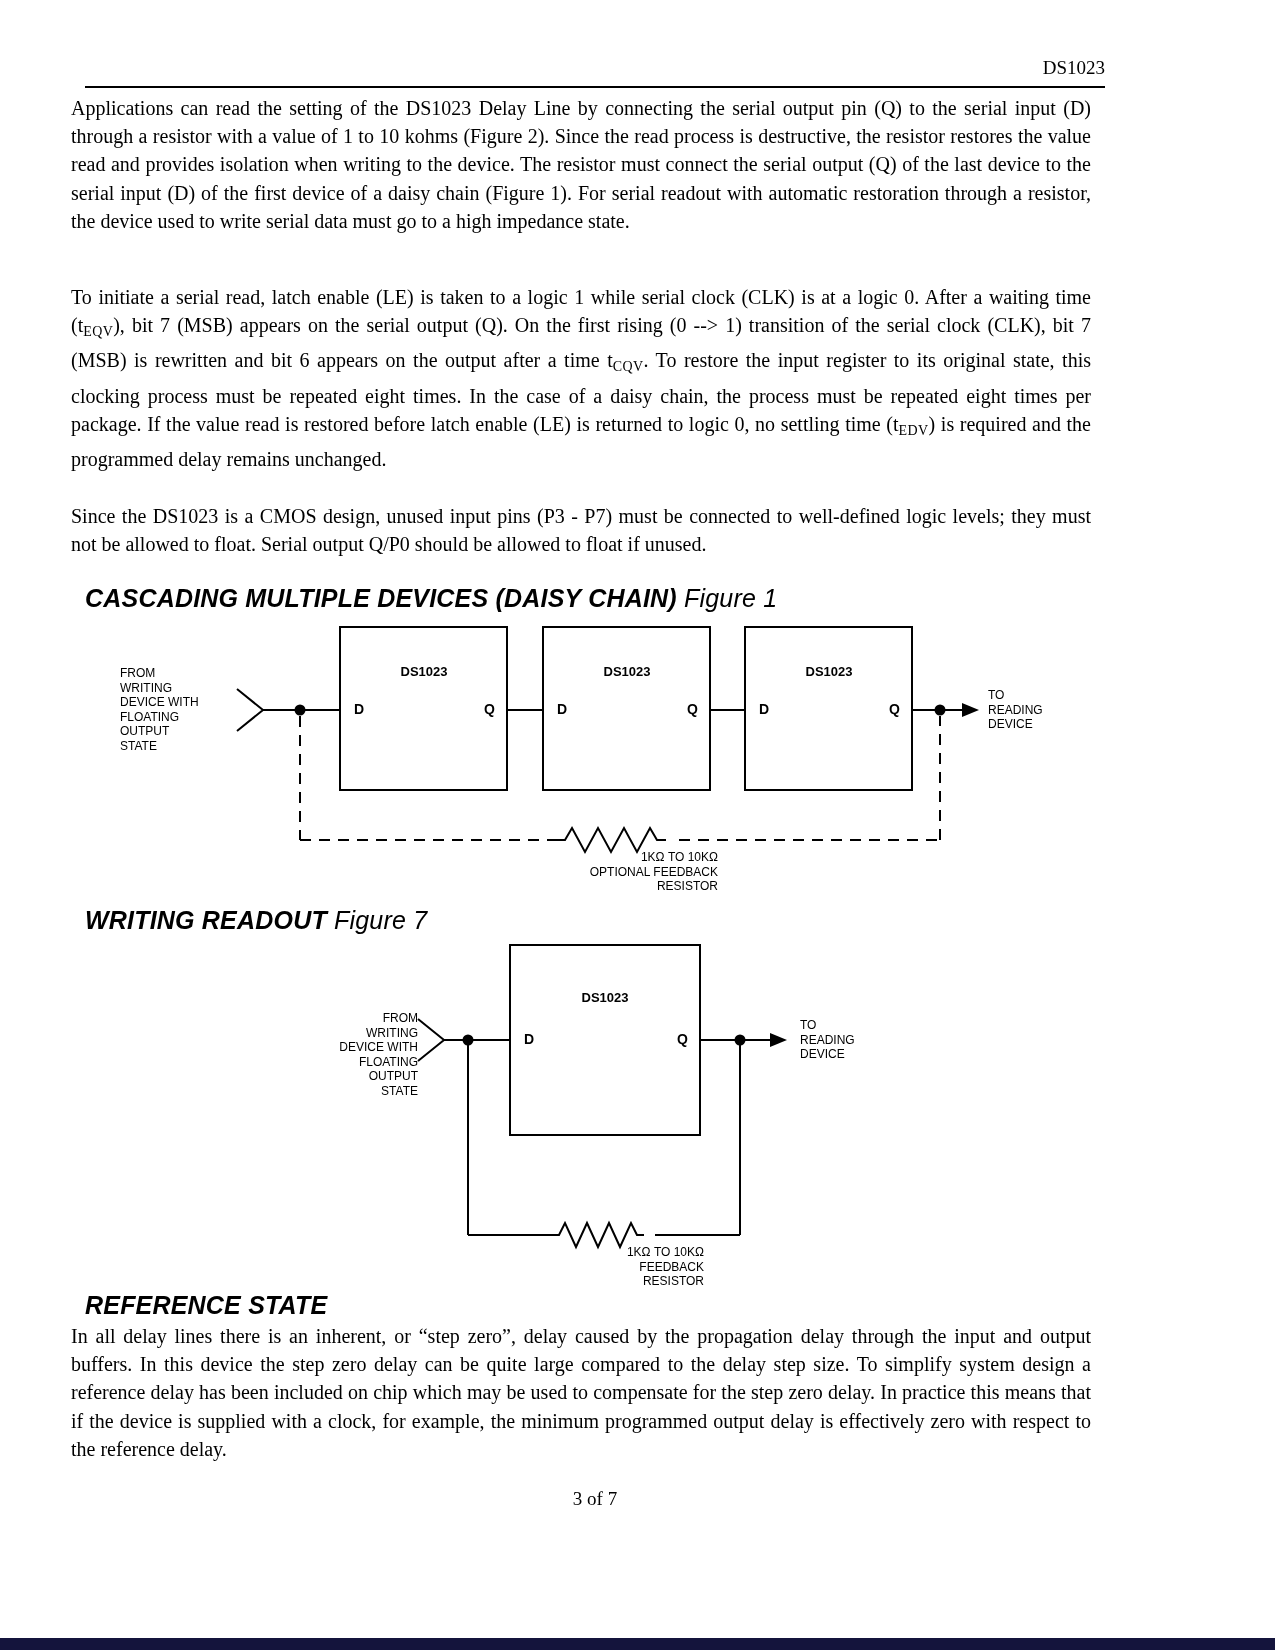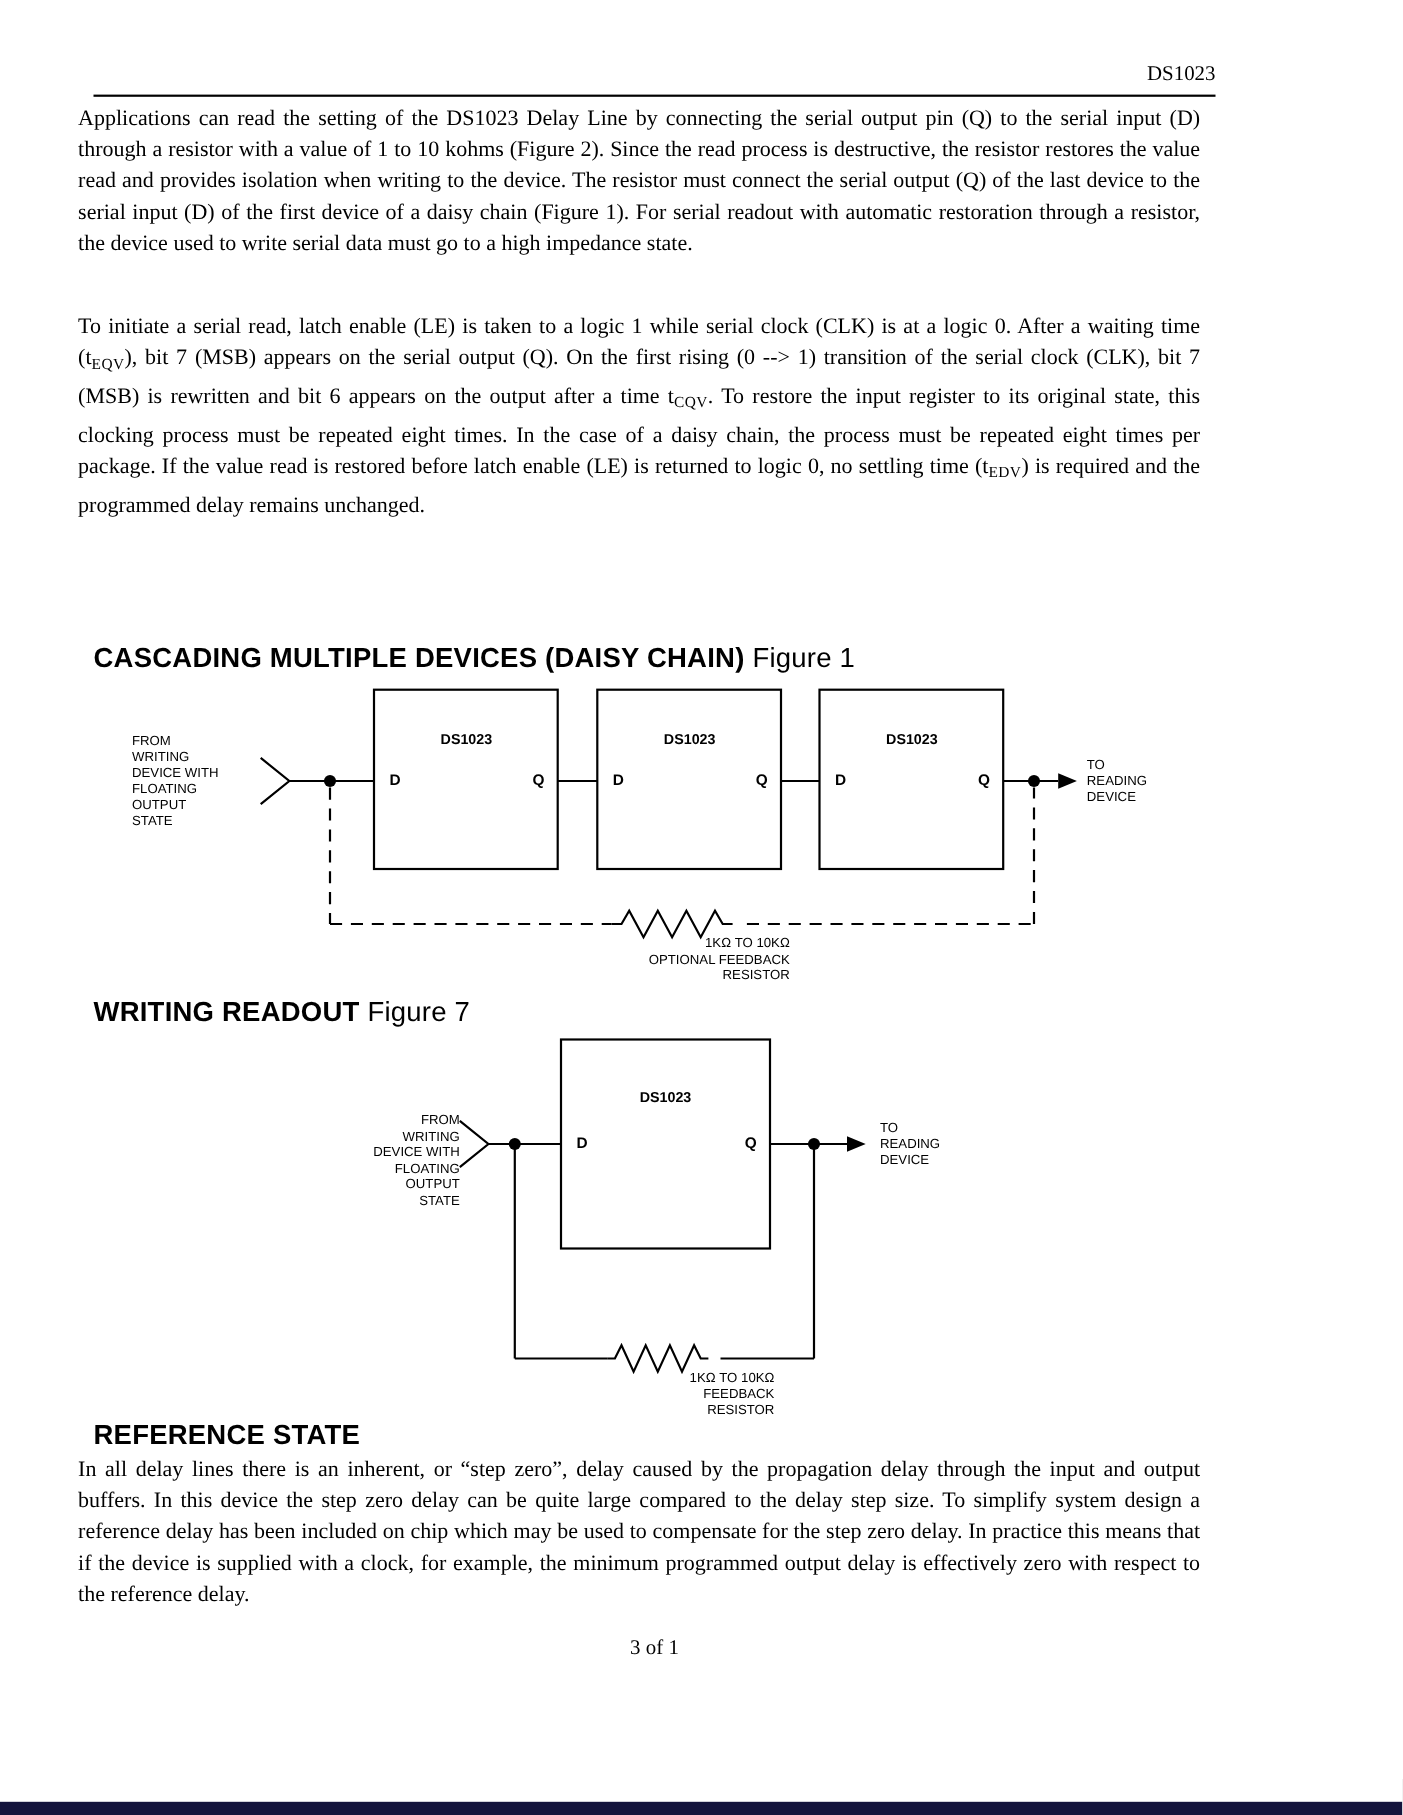--- a/index.html
+++ b/index.html
@@ -40,20 +40,21 @@
   }
   .heading {
     position: absolute;
     left: 85px;
     margin: 0;
     font-family: "Liberation Sans", sans-serif;
     font-weight: bold;
     font-size: 25px;
     letter-spacing: 0.2px;
     white-space: nowrap;
+    font-style: italic;
   }
   .heading .fig-ref { font-weight: normal; }
   .figure { position: absolute; left: 0; width: 1275px; }
   .figure svg { position: absolute; left: 0; top: 0; display: block; }
   .wire { stroke: #000; stroke-width: 2; fill: none; }
   .dashed { stroke-dasharray: 11 8; }
   .box { fill: none; stroke: #000; stroke-width: 2; }
   .node { fill: #000; stroke: none; }
   .arrowhead { fill: #000; stroke: none; }
   .fig-label {
@@ -97,20 +98,21 @@
 
 <div class="page">
 
   <div class="doc-id">DS1023</div>
   <div class="rule"></div>
 
   <p class="body-text" style="top:94px">Applications can read the setting of the DS1023 Delay Line by connecting the serial output pin (Q) to the serial input (D) through a resistor with a value of 1 to 10 kohms (Figure 2). Since the read process is destructive, the resistor restores the value read and provides isolation when writing to the device. The resistor must connect the serial output (Q) of the last device to the serial input (D) of the first device of a daisy chain (Figure 1). For serial readout with automatic restoration through a resistor, the device used to write serial data must go to a high impedance state.</p>
 
   <p class="body-text" style="top:283px"><span>To initiate a serial read, latch enable (LE) is taken to a logic 1 while serial clock (CLK) is at a logic 0. After a waiting time (t</span><span class="sub">EQV</span><span>), bit 7 (MSB) appears on the serial output (Q). On the first rising (0 --&gt; 1) transition of the serial clock (CLK), bit 7 (MSB) is rewritten and bit 6 appears on the output after a time t</span><span class="sub">CQV</span><span>. To restore the input register to its original state, this clocking process must be repeated eight times. In the case of a daisy chain, the process must be repeated eight times per package. If the value read is restored before latch enable (LE) is returned to logic 0, no settling time (t</span><span class="sub">EDV</span><span>) is required and the programmed delay remains unchanged.</span></p>
 
+  <p class="body-text" style="top:502px">Since the DS1023 is a CMOS design, unused input pins (P3 - P7) must be connected to well-defined logic levels; they must not be allowed to float. Serial output Q/P0 should be allowed to float if unused.</p>
 
   <h2 class="heading" style="top:584px"><span>CASCADING MULTIPLE DEVICES (DAISY CHAIN)</span> <span class="fig-ref">Figure 1</span></h2>
 
   <div class="figure" style="top:618px; height:295px;">
     <svg width="1275" height="295">
 
       <path class="wire" d="M237,71 L263,92 L237,113"></path>
 
       <line class="wire" x1="263" y1="92" x2="340" y2="92"></line>
       <circle class="node" cx="300" cy="92" r="5.5"></circle>
@@ -188,16 +190,16 @@
     <div class="pin" style="left:524px; top:97px;">D</div>
     <div class="pin" style="left:677px; top:97px;">Q</div>
     <div class="fig-label center" style="left:504px; top:310px; width:200px;">1KΩ TO 10KΩ
 FEEDBACK
 RESISTOR</div>
   </div>
 
   <h2 class="heading" style="top:1291px">REFERENCE STATE</h2>
   <p class="body-text" style="top:1322px">In all delay lines there is an inherent, or “step zero”, delay caused by the propagation delay through the input and output buffers. In this device the step zero delay can be quite large compared to the delay step size. To simplify system design a reference delay has been included on chip which may be used to compensate for the step zero delay. In practice this means that if the device is supplied with a clock, for example, the minimum programmed output delay is effectively zero with respect to the reference delay.</p>
 
-  <div class="footer">3 of 1</div>
+  <div class="footer">3 of 7</div>
   <div class="bottom-bar"></div>
 
 </div>
 
 </body></html>

